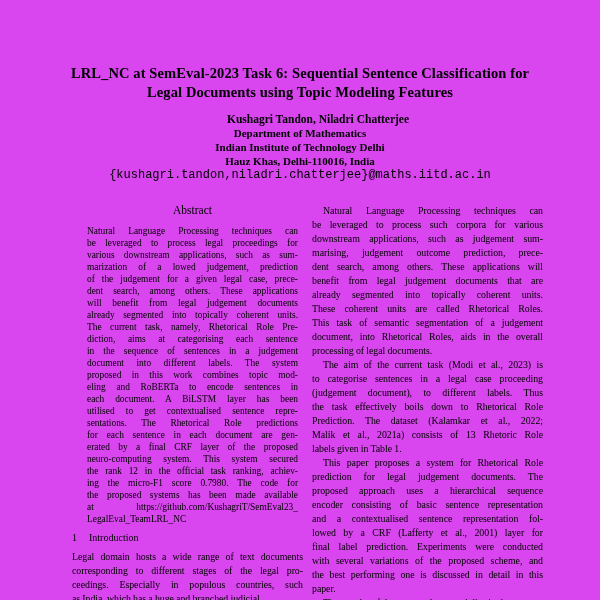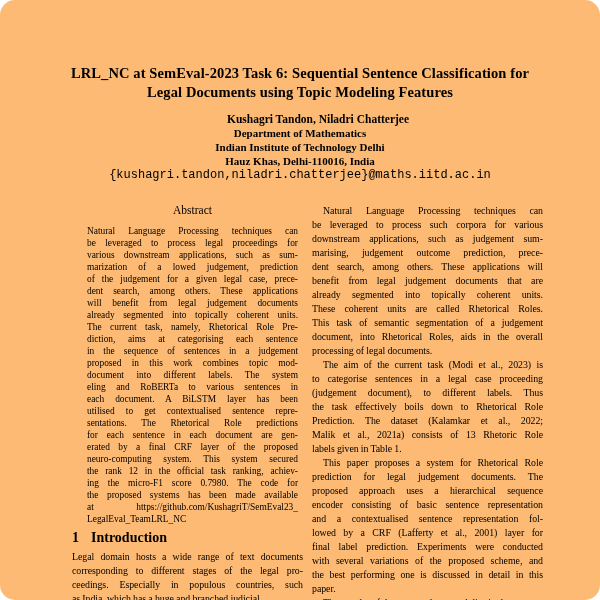--- a/index.html
+++ b/index.html
@@ -1,39 +1,39 @@
 <!DOCTYPE html>
 <html><head>
 <meta charset="utf-8">
 <style>
   * { margin:0; padding:0; box-sizing:border-box; }
   html, body { background:#ffffff; }
   body {
     width:600px; height:600px; overflow:hidden; position:relative;
     font-family:"Liberation Serif", serif; color:#000000;
   }
-  .page { position:absolute; inset:0; background:#fdba74;border-radius:15px; }
+  .page { position:absolute; inset:0; background:#d946ef; }
 
   
   .paper-header { text-align:center; padding-top:64px; }
   .title { font-size:14.5px; font-weight:bold; line-height:18.5px; letter-spacing:0.1px; }
   .title-line { display:block; }
   .authors { margin-top:11px; font-size:11.5px; font-weight:bold; line-height:14px;padding-left:36px; }
   .affil { font-size:11px; line-height:14px;font-weight:bold; }
   .email { font-family:"Liberation Mono", monospace; font-size:12px; line-height:14px; }
 
   
   .columns { display:flex; margin-top:22px; padding-left:72px; padding-right:57px; gap:9px; }
   .col { width:231px; flex:0 0 231px; }
 
   .abstract-block { padding-left:15px; padding-right:5px; }
   .abstract-heading { text-align:center; font-weight:normal; font-size:11.5px; line-height:13px; margin-bottom:8px; }
   .abstract-body .line { font-size:9.4px; line-height:12px; }
 
-  .section-heading { font-weight:bold; font-size:14px; line-height:13px; margin-top:6px; margin-bottom:6px; }
+  .section-heading { font-weight:normal; font-size:10px; line-height:13px; margin-top:6px; margin-bottom:6px; }
   .section-number { display:inline-block; margin-right:12px; }
 
   .body-text .line { font-size:9.9px; line-height:14px; letter-spacing:-0.05px; word-spacing:-0.2px; }
 
   .line {
     text-align:justify;
     text-align-last:justify;
     white-space:nowrap;
     overflow:visible;
   }
@@ -68,23 +68,23 @@
               <div class="line">be leveraged to process legal proceedings for</div>
               <div class="line">various downstream applications, such as sum-</div>
               <div class="line">marization of a lowed judgement, prediction</div>
               <div class="line">of the judgement for a given legal case, prece-</div>
               <div class="line">dent search, among others. These applications</div>
               <div class="line">will benefit from legal judgement documents</div>
               <div class="line">already segmented into topically coherent units.</div>
               <div class="line">The current task, namely, Rhetorical Role Pre-</div>
               <div class="line">diction, aims at categorising each sentence</div>
               <div class="line">in the sequence of sentences in a judgement</div>
+              <div class="line">document into different labels.  The system</div>
               <div class="line">proposed in this work combines topic mod-</div>
-              <div class="line">document into different labels.  The system</div>
-              <div class="line">eling and RoBERTa to various sentences in</div>
+              <div class="line">eling and RoBERTa to encode sentences in</div>
               <div class="line">each document.  A BiLSTM layer has been</div>
               <div class="line">utilised to get contextualised sentence repre-</div>
               <div class="line">sentations.  The Rhetorical Role predictions</div>
               <div class="line">for each sentence in each document are gen-</div>
               <div class="line">erated by a final CRF layer of the proposed</div>
               <div class="line">neuro-computing system. This system secured</div>
               <div class="line">the rank 12 in the official task ranking, achiev-</div>
               <div class="line">ing the micro-F1 score 0.7980.  The code for</div>
               <div class="line">the proposed systems has been made available</div>
               <div class="line">at https://github.com/KushagriT/SemEval23_</div>

